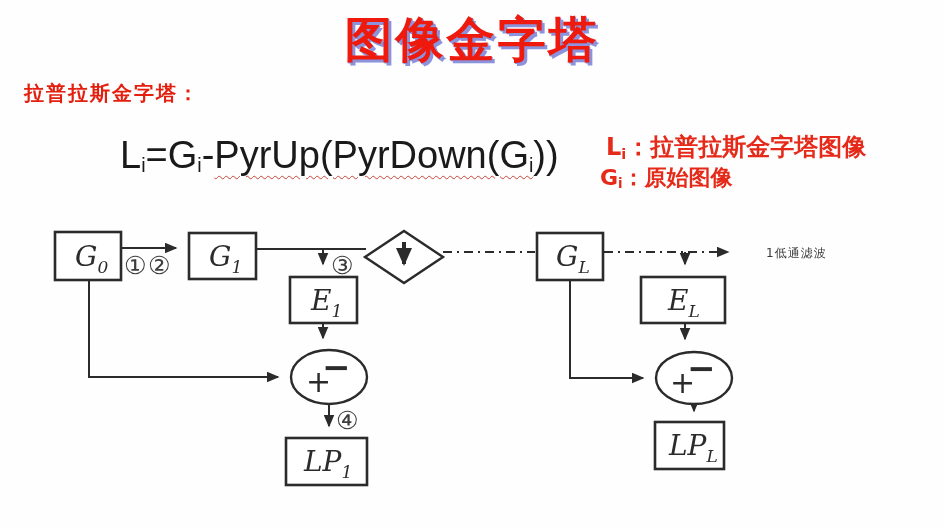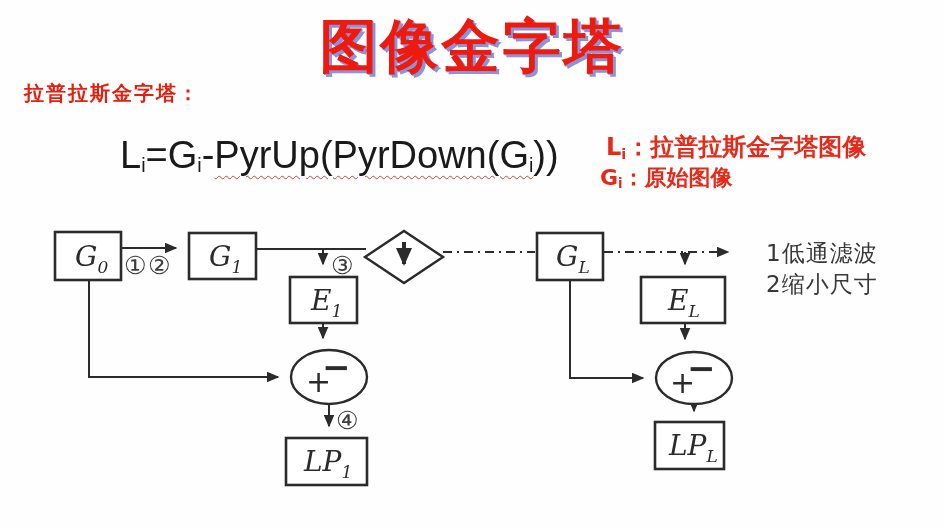--- a/index.html
+++ b/index.html
@@ -2,21 +2,21 @@
 <html><head>
 <meta charset="utf-8">
 <style>
   html,body{margin:0;padding:0;}
   body{background:#ffffff;font-family:"Liberation Sans",sans-serif;}
   .slide{position:relative;width:944px;height:528px;background:#fefefe;overflow:hidden;}
 
   
   .title{
     position:absolute;top:8px;left:0;width:100%;text-align:center;
-    font-size:58px;font-weight:bold;letter-spacing:3px;
+    font-size:48px;font-weight:bold;letter-spacing:3px;
     color:#ee1a0e;text-shadow:3px 3px 0 #8a93dc,1px 1px 0 #8a93dc;
     font-family:"DejaVu Sans",sans-serif;
   }
   .heading{
     position:absolute;left:24px;top:80px;
     font-size:20px;font-weight:bold;letter-spacing:2px;color:#e3200f;
     font-family:"DejaVu Sans",sans-serif;
   }
 
   
@@ -36,21 +36,21 @@
 
   
   .legend{position:absolute;left:600px;top:126px;color:#e52a1a;font-weight:bold;
     font-family:"DejaVu Sans",sans-serif;}
   .legend-row{white-space:nowrap;}
   .legend-row.r1{font-size:22px;}
   .legend-row.r2{font-size:24px;margin-top:5px;margin-left:6px;}
   .legend .sub{font-size:0.6em;position:relative;top:0.25em;}
 
   
-  .notes{position:absolute;left:766px;top:238px;color:#383838;font-size:23px;
+  .notes{position:absolute;left:766px;top:238px;color:#383838;font-size:12px;
     line-height:31px;letter-spacing:1px;font-family:"DejaVu Sans",sans-serif;}
 
   
   svg.diagram{position:absolute;left:0;top:0;width:944px;height:528px;}
   .node-rect{fill:#ffffff;stroke:#2b2b2b;stroke-width:2.6px;}
   .node-label{font-family:"DejaVu Serif",serif;font-style:italic;font-size:28px;fill:#2b2b2b;}
   .node-sub{font-size:17px;}
   .edge{stroke:#2b2b2b;stroke-width:2;fill:none;}
   .edge-dash{stroke:#2b2b2b;stroke-width:2;fill:none;stroke-dasharray:9 5 2 5;}
   .circ-num{font-family:"DejaVu Sans",sans-serif;font-size:25px;fill:#3d3d3d;}
@@ -74,21 +74,20 @@
     <div class="legend-row r2">
       <span>L</span><span class="sub">i</span><span>：</span><span>拉普拉斯金字塔图像</span>
     </div>
     <div class="legend-row r1">
       <span>G</span><span class="sub">i</span><span>：</span><span>原始图像</span>
     </div>
   </div>
 
   <div class="notes">
     <div>1低通滤波</div>
-    <div>2缩小尺寸</div>
   </div>
 
   <svg class="diagram" viewBox="0 0 944 528">
     <defs>
       <marker id="ah" markerUnits="userSpaceOnUse" markerWidth="13" markerHeight="11" refX="11.5" refY="5.5" orient="auto">
         <path d="M0 0 L13 5.5 L0 11 Z" fill="#2b2b2b"></path>
       </marker>
       <marker id="ahBig" markerUnits="userSpaceOnUse" markerWidth="18" markerHeight="16" refX="16" refY="8" orient="auto">
         <path d="M0 0 L18 8 L0 16 Z" fill="#2b2b2b"></path>
       </marker>

